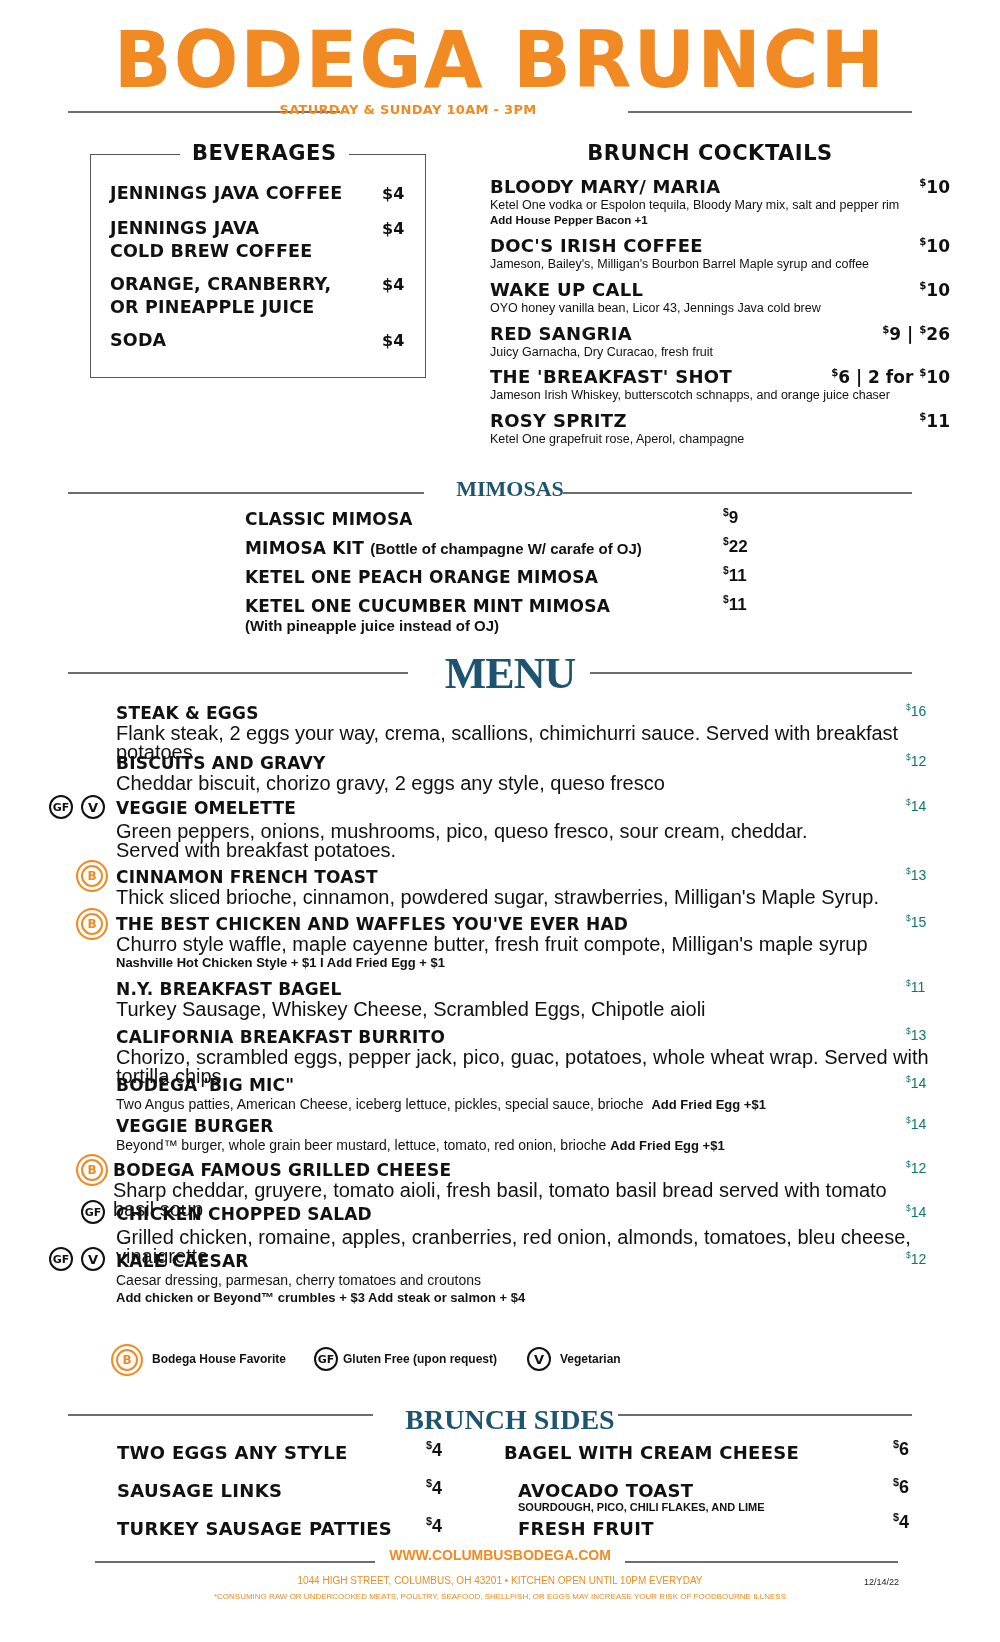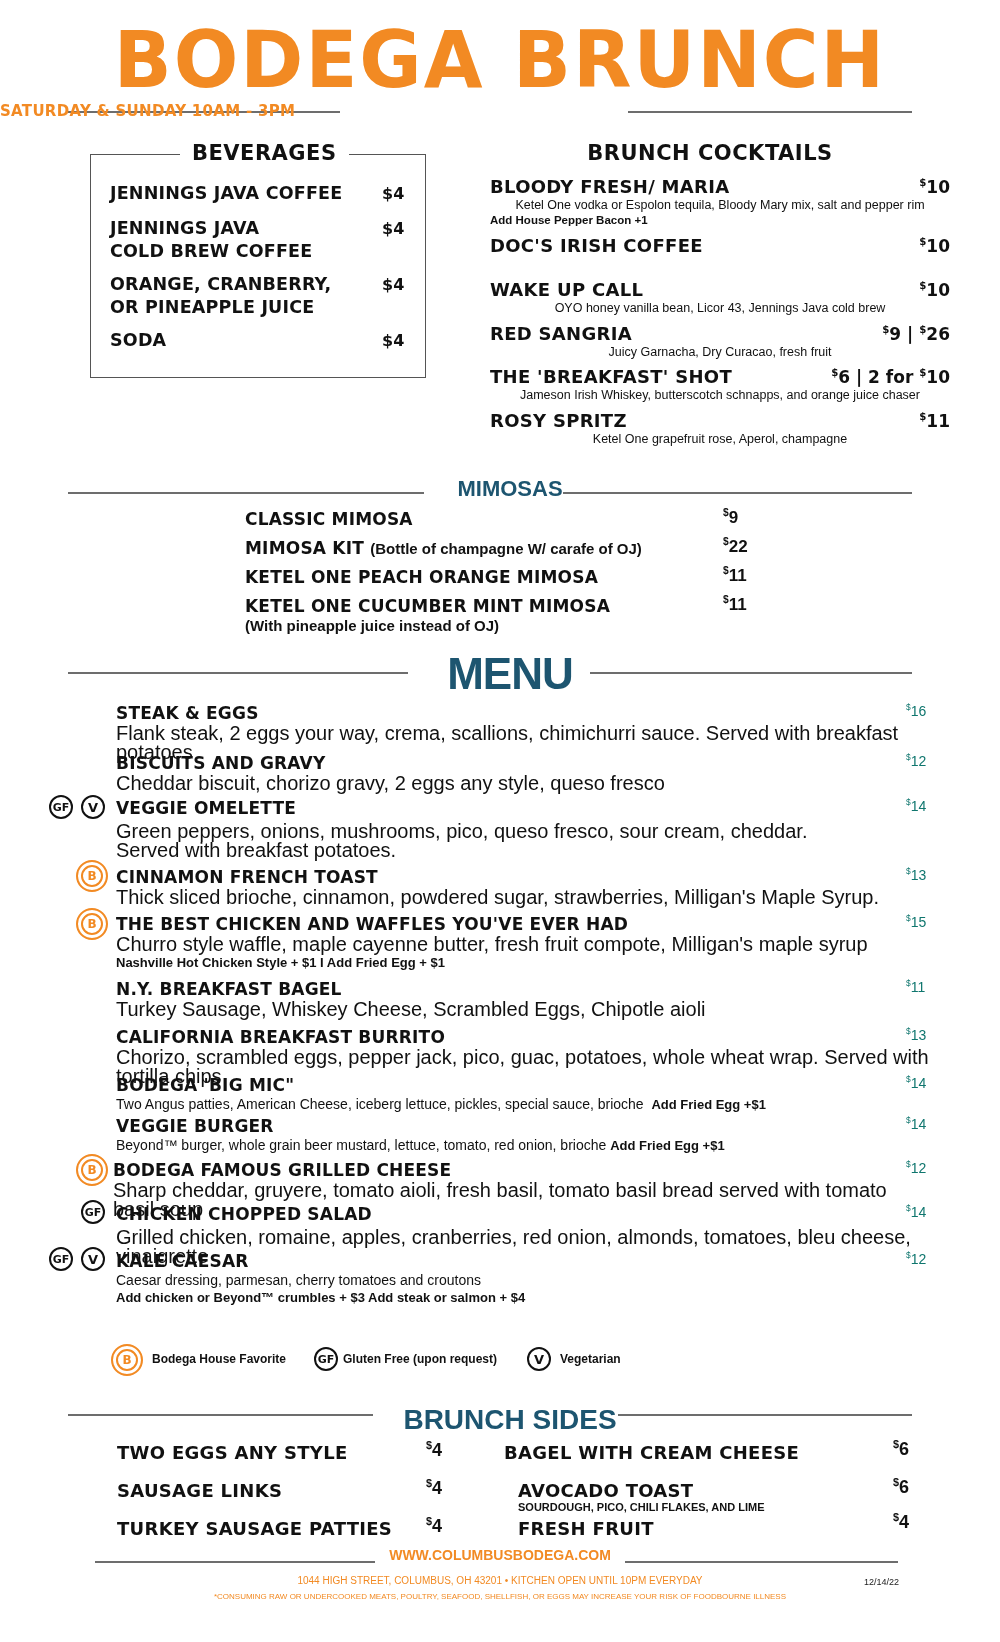--- a/index.html
+++ b/index.html
@@ -7,22 +7,22 @@
   body { font-family: "Liberation Sans", sans-serif; color: #111; position: relative; }
 
   
   .title {
     position: absolute; left: 0; top: 22px; width: 1000px; text-align: center;
     font-family: "DejaVu Sans", sans-serif; font-weight: bold; font-size: 76px;
     letter-spacing: 2px; color: #f28a23; line-height: 1; transform: scaleY(1.02);
   }
   .hrule { position: absolute; height: 2px; background: #6d6d6d; }
   .subtitle {
-    position: absolute; top: 102px; left: 0; width: 816px; 
-    font-family: "DejaVu Sans", sans-serif; font-weight: bold; font-size: 15px;
+    position: absolute; top: 102px; left: 0; width: 816px; text-align: center;
+    font-family: "DejaVu Sans", sans-serif; font-weight: bold; font-size: 13px;
     color: #f28a23; letter-spacing: 0.3px;
   }
 
   
   .bev-box {
     position: absolute; left: 90px; top: 154px; width: 336px; height: 224px;
     border: 1.5px solid #555;
   }
   .bev-title {
     position: absolute; left: 180px; top: 141px; padding: 0 12px; background: #fff;
@@ -37,27 +37,27 @@
   .bev-price { position: absolute; left: 272px; top: 0; font-size: 16px; }
 
   
   .ck-title {
     position: absolute; left: 470px; width: 480px; top: 141px; text-align: center;
     font-family: "DejaVu Sans", sans-serif; font-weight: bold; font-size: 21px; letter-spacing: 0.5px;
   }
   .ck-item { position: absolute; left: 490px; width: 460px; }
   .ck-name { font-family: "DejaVu Sans", sans-serif; font-weight: bold; font-size: 18px; line-height: 20px; letter-spacing: 0.3px; }
   .ck-price { position: absolute; right: 0; top: 0; font-family: "DejaVu Sans", sans-serif; font-weight: bold; font-size: 17px; }
-  .ck-desc { font-size: 12.5px; line-height: 16px; color: #111; text-align: center; }
+  .ck-desc { font-size: 12.5px; line-height: 16px; color: #111; }
   .ck-note { font-size: 11.5px; line-height: 15px; font-weight: bold; }
 
   
   .sec-head {
     position: absolute; left: 0; width: 1000px; text-align: center;
-    font-family: Liberation Sans, sans-serif; font-weight: bold; color: #1d5570; line-height: 1; padding-left: 20px;
+    font-family: Liberation Serif, serif; font-weight: bold; color: #1d5570; line-height: 1; padding-left: 20px;
   }
 
   
   .mim-item { position: absolute; left: 245px; width: 510px; }
   .mim-name { font-family: "DejaVu Sans", sans-serif; font-weight: bold; font-size: 17px; line-height: 22px; letter-spacing: 0.2px; }
   .mim-name .paren { font-family: "Liberation Sans", sans-serif; font-weight: bold; font-size: 15px; letter-spacing: 0; }
   .mim-price { position: absolute; left: 478px; top: 0; font-family: "Liberation Sans", sans-serif; font-weight: bold; font-size: 17px; }
   .mim-sub { font-family: "Liberation Sans", sans-serif; font-weight: bold; font-size: 15px; line-height: 18px; }
 
   
@@ -123,28 +123,29 @@
   <span class="bev-price">$4</span>
 </div>
 <div class="bev-item" style="top:329px;">
   <span class="bev-name">SODA</span>
   <span class="bev-price">$4</span>
 </div>
 
 <div class="ck-title">BRUNCH COCKTAILS</div>
 
 <div class="ck-item" style="top:177px;">
-  <div class="ck-name">BLOODY FRESH/ MARIA</div>
+  <div class="ck-name">BLOODY MARY/ MARIA</div>
   <div class="ck-price"><sup>$</sup><span>10</span></div>
   <div class="ck-desc">Ketel One vodka or Espolon tequila, Bloody Mary mix, salt and pepper rim</div>
   <div class="ck-note">Add House Pepper Bacon +1</div>
 </div>
 <div class="ck-item" style="top:236px;">
   <div class="ck-name">DOC'S IRISH COFFEE</div>
   <div class="ck-price"><sup>$</sup><span>10</span></div>
+  <div class="ck-desc">Jameson, Bailey's, Milligan's Bourbon Barrel Maple syrup and coffee</div>
 </div>
 <div class="ck-item" style="top:280px;">
   <div class="ck-name">WAKE UP CALL</div>
   <div class="ck-price"><sup>$</sup><span>10</span></div>
   <div class="ck-desc">OYO honey vanilla bean, Licor 43, Jennings Java cold brew</div>
 </div>
 <div class="ck-item" style="top:324px;">
   <div class="ck-name">RED SANGRIA</div>
   <div class="ck-price"><sup>$</sup><span>9</span><span> | </span><sup>$</sup><span>26</span></div>
   <div class="ck-desc">Juicy Garnacha, Dry Curacao, fresh fruit</div>

